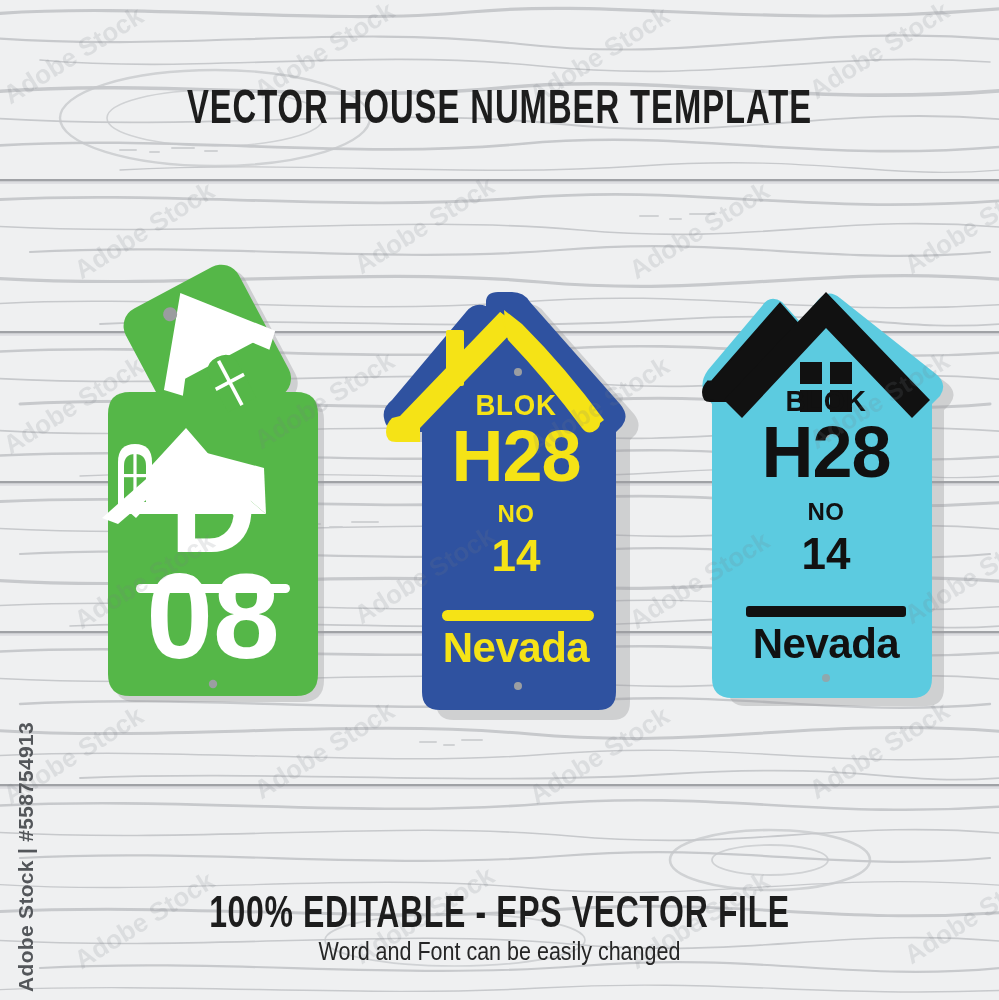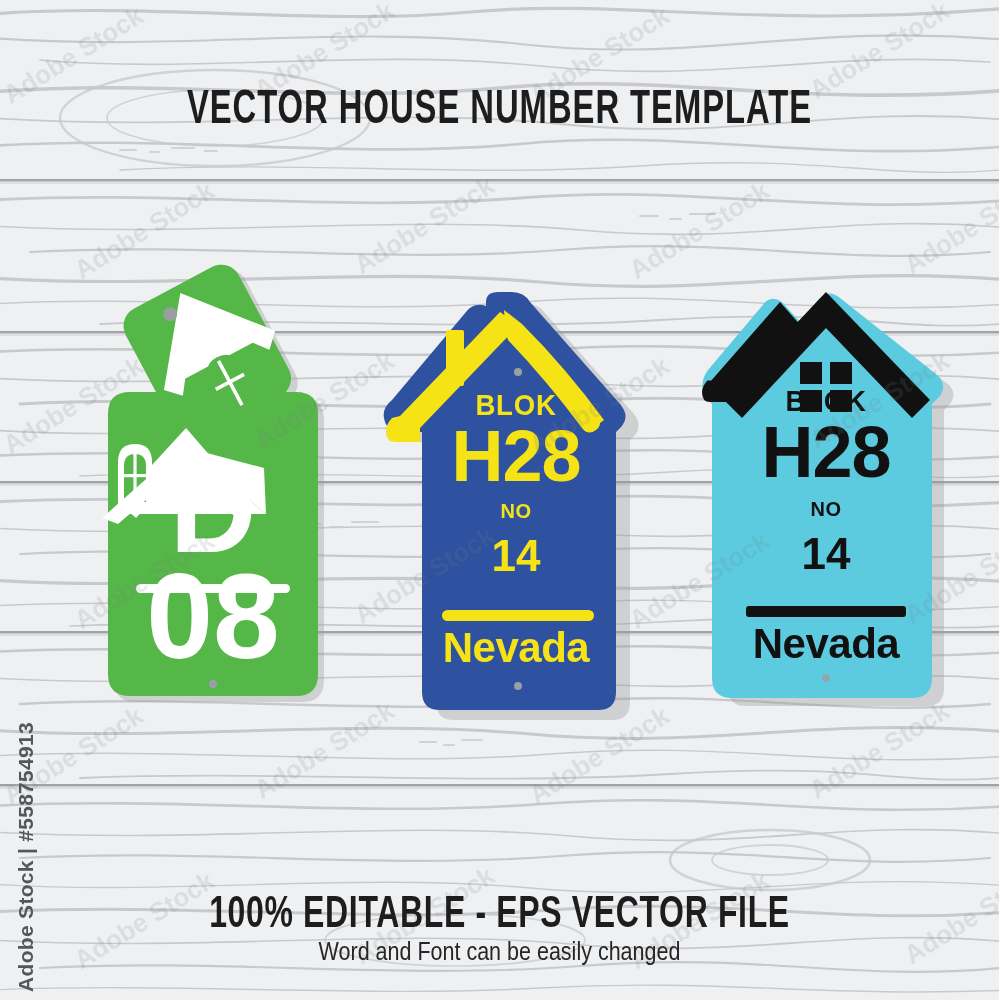--- a/index.html
+++ b/index.html
@@ -96,21 +96,21 @@
   }
   .lbl-blok {
     font-size: 30px; font-weight: 700; letter-spacing: .8px;
     transform: scaleX(.92);
   }
   .lbl-code {
     font-size: 72px; font-weight: 700; letter-spacing: -1px;
     line-height: 1;
   }
   .lbl-no {
-    font-size: 20px; font-weight: 700; letter-spacing: .5px;
+    font-size: 24px; font-weight: 700; letter-spacing: .5px;
   }
   .lbl-num {
     font-size: 44px; font-weight: 700; line-height: 1;
   }
   .lbl-city {
     font-size: 42px; font-weight: 700; letter-spacing: -.5px;
   }
 
   
   .lbl-letter {

